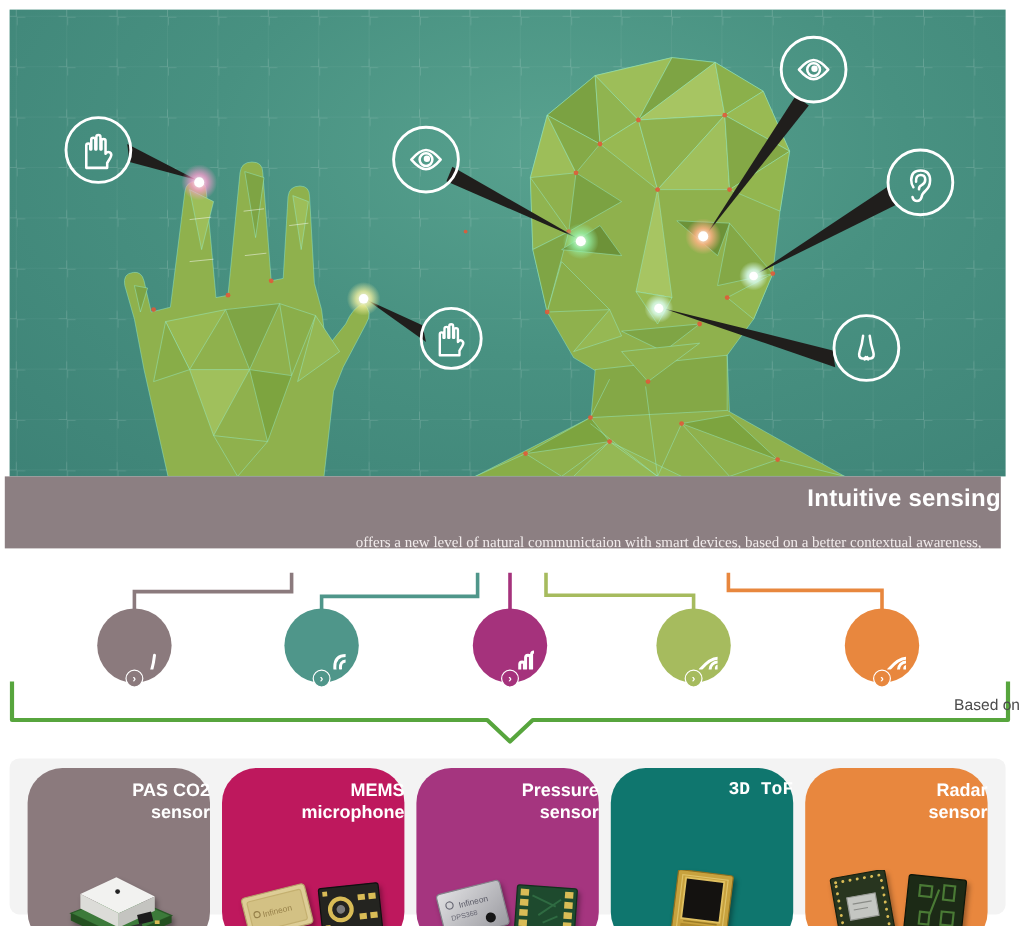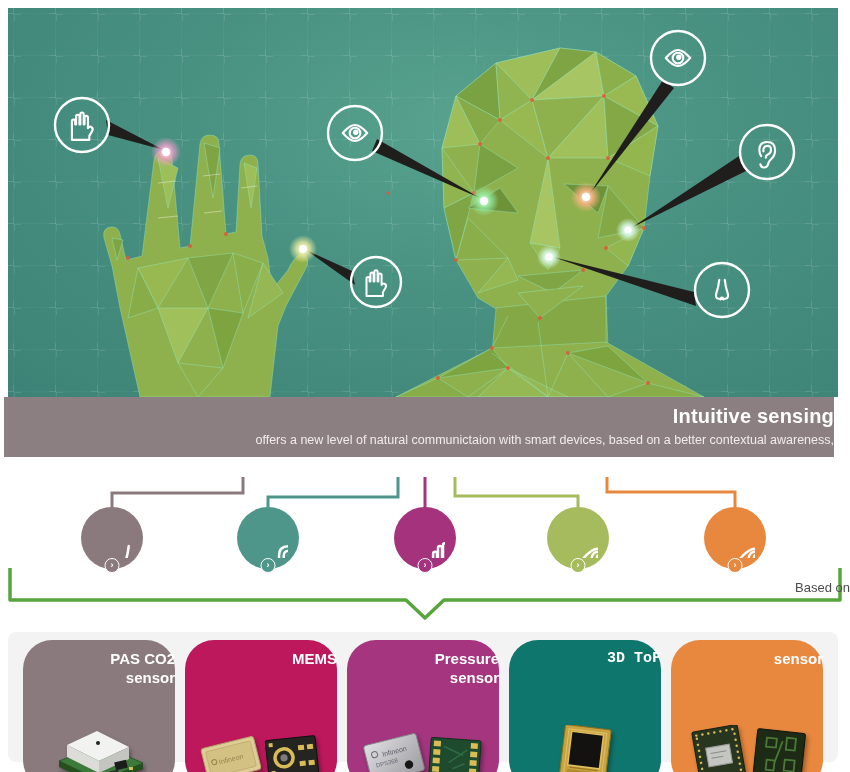--- a/index.html
+++ b/index.html
@@ -8,21 +8,21 @@
 
   
   .hero{position:absolute;left:8px;top:8px;width:830px;height:389px;overflow:hidden;
         background:radial-gradient(ellipse at 55% 30%, #58a28f 0%, #489181 45%, #3d8276 100%);}
   .hero svg{position:absolute;left:0;top:0;}
 
   
   .banner{position:absolute;left:4px;top:397px;width:830px;height:60px;background:#8c7f82;
           color:#fff;text-align:right;}
   .banner h1{margin:8px 0 4px 0;font-size:20px;letter-spacing:.2px;}
-  .banner p{margin:0;font-size:12.5px;line-height:17px;color:#f2ecec;}
+  .banner p{margin:16px;font-size:12.5px;line-height:17px;color:#f2ecec;font-family:Liberation Serif, serif;}
 
   
   .connector-layer{position:absolute;left:0;top:477px;width:850px;height:148px;}
   .sense{position:absolute;top:507px;width:62px;height:62px;border-radius:50%;
          display:flex;align-items:center;justify-content:center;cursor:pointer;}
   .sense .badge{position:absolute;left:50%;bottom:-4px;transform:translateX(-50%);
          width:13px;height:13px;border-radius:50%;border:1.5px solid #fff;
          color:#fff;font-size:9px;font-weight:bold;line-height:13px;text-align:center;}
   .sense-1{left:81px;background:#8b7a7d;}  .sense-1 .badge{background:#8b7a7d;}
   .sense-2{left:237px;background:#4f968a;} .sense-2 .badge{background:#4f968a;}
@@ -311,20 +311,21 @@
         <circle cx="61" cy="20" r="2" fill="#222"></circle>
         <rect x="78" y="38" width="12" height="8" fill="#1c1c1c" transform="rotate(-14 84 42)"></rect>
         <rect x="68" y="48" width="14" height="6" fill="#2e2e2e" transform="rotate(-14 75 51)"></rect>
         <rect x="92" y="44" width="4" height="3" fill="#d9bc56"></rect>
       </svg>
     </div>
 
     <div class="card card-2">
       <div class="ttl">
         <div>MEMS</div>
+        <div>microphone</div>
       </div>
       <svg width="132" height="60" viewBox="0 0 132 60">
         <g transform="translate(36,32) rotate(-14)">
           <rect x="-27" y="-17" width="54" height="34" rx="3" fill="#ddcd96" stroke="#b5a269"></rect>
           <rect x="-23" y="-13" width="46" height="26" rx="2" fill="#d3c184" stroke="#c4b070"></rect>
           <text x="0" y="2.5" font-size="7" fill="#97814a" text-anchor="middle" font-family="Liberation Sans, sans-serif">Infineon</text>
           <circle cx="-17" cy="-1" r="2.5" fill="none" stroke="#97814a" stroke-width="1"></circle>
         </g>
         <g transform="translate(97,30) rotate(-6)">
           <rect x="-25" y="-19" width="50" height="38" rx="2" fill="#242420" stroke="#101010"></rect>
@@ -386,20 +387,21 @@
           <rect x="-19" y="-24" width="38" height="48" fill="none" stroke="#dfc268" stroke-width="1"></rect>
           <rect x="-16" y="-22" width="32" height="34" fill="#141210" stroke="#e0c060" stroke-width="1.5"></rect>
           <rect x="-16" y="16" width="32" height="8" fill="#b08a2c"></rect>
           <path d="M-14,14 H14 M-12,20 H-4 M2,20 H12" stroke="#9a7a24" stroke-width="1.2" fill="none"></path>
         </g>
       </svg>
     </div>
 
     <div class="card card-5">
       <div class="ttl">
+        <div>Radar</div>
         <div>sensor</div>
       </div>
       <svg width="132" height="62" viewBox="0 0 132 62">
         <g transform="translate(38,30) rotate(-10)">
           <rect x="-23" y="-27" width="46" height="54" rx="2" fill="#28351f" stroke="#16200f"></rect>
           <rect x="-19" y="-23" width="38" height="46" fill="none" stroke="#d9bc56" stroke-width="2.4" stroke-dasharray="0.1 6" stroke-linecap="round"></rect>
           <rect x="-12" y="-9" width="24" height="19" fill="#c4c6c2" stroke="#989a96"></rect>
           <path d="M-8,-3 H8 M-8,2 H4" stroke="#8a8c88" stroke-width="1" fill="none"></path>
         </g>
         <g transform="translate(98,32) rotate(6)">

